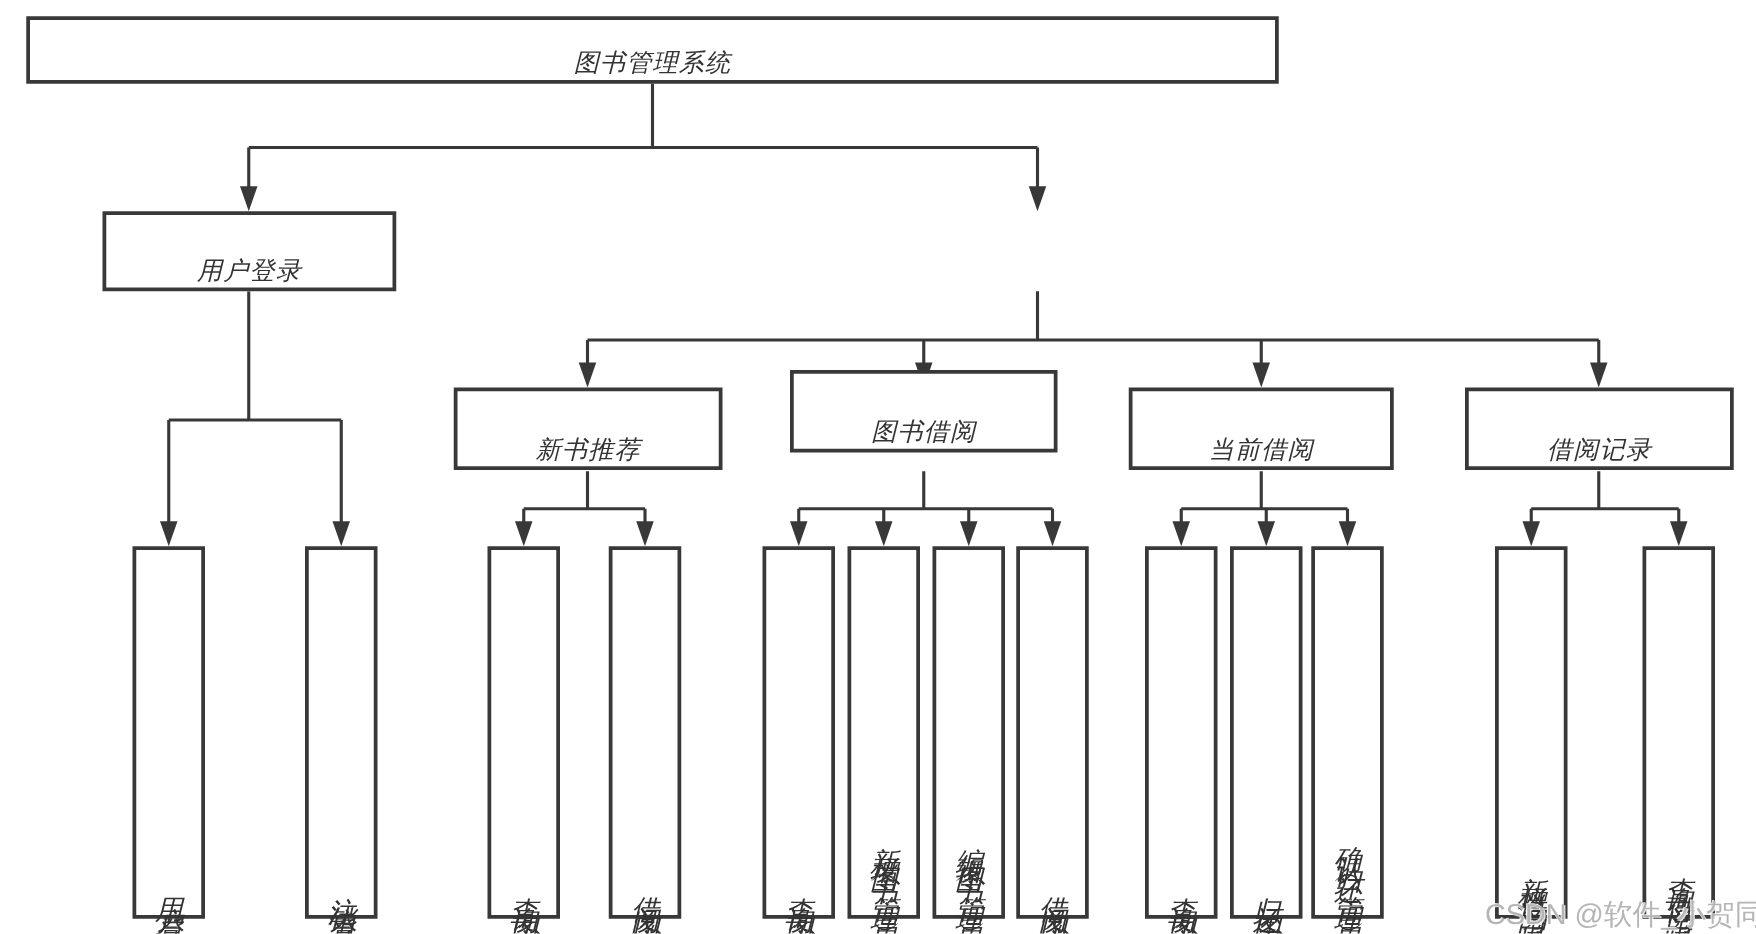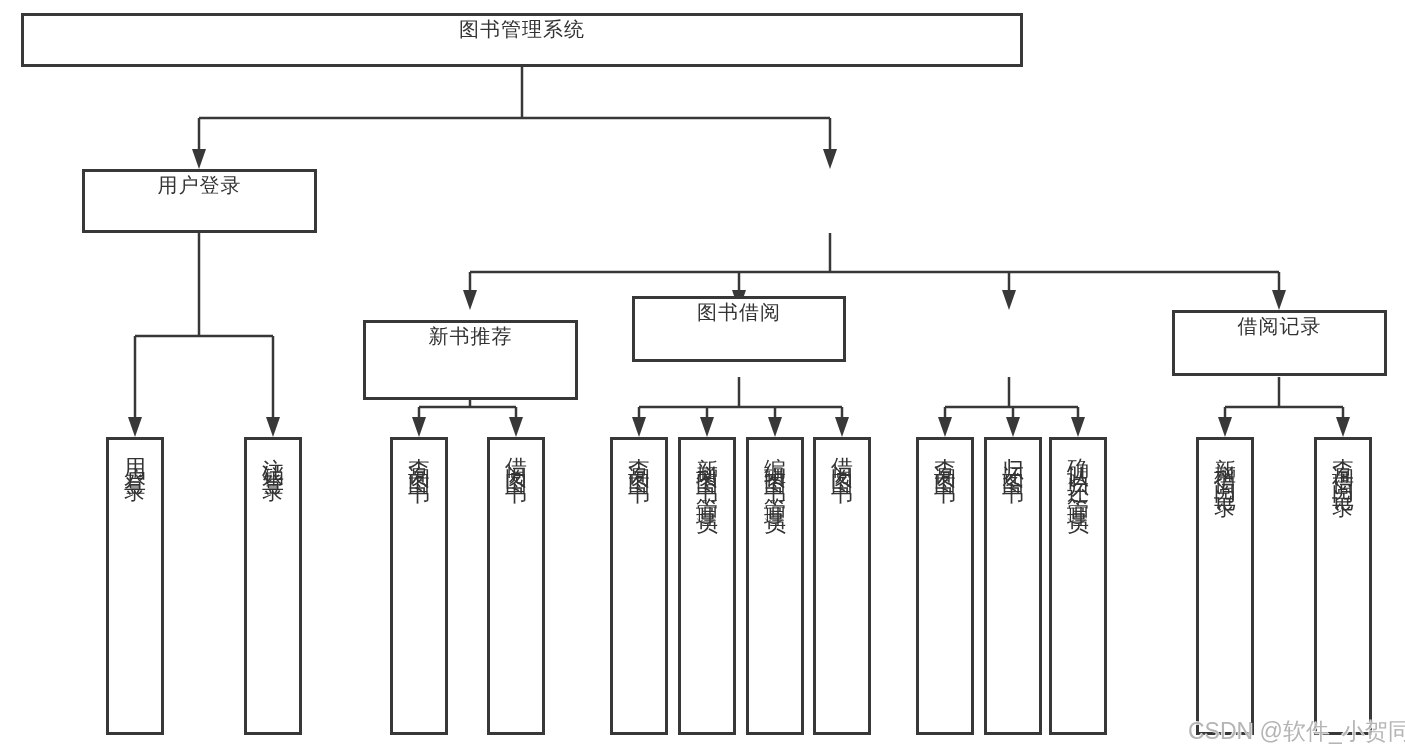--- a/index.html
+++ b/index.html
@@ -17,42 +17,43 @@
     background:var(--bg);
     overflow:hidden;
   }
   .wires{position:absolute;left:0;top:0;z-index:0;}
   .node{
     position:absolute;
     box-sizing:border-box;
     background:var(--box-fill);
     border:3px solid var(--line);
     display:flex;
-    align-items:flex-start;
+    align-items:flex-end;
     justify-content:center;
     z-index:1;
+    font-style:italic;
   }
   .node .lbl{
     color:var(--text);
     font-size:20px;
     letter-spacing:1px;
     white-space:nowrap;
   }
   .vnode{width:58px;top:437px;height:298px;}
   .vnode .lbl{
     writing-mode:vertical-rl;
     font-size:22px;
     letter-spacing:8px;
     line-height:1;
     white-space:nowrap;
   }
   .root-box{left:21px;top:13px;width:1002px;height:54px;}
   .n-userlogin{left:82px;top:169px;width:235px;height:64px;}
   .n-bookmgmt{left:712px;top:169px;width:236px;height:64px;}
-  .n-newrec{left:363px;top:320px;width:215px;height:80px;}
+  .n-newrec{left:363px;top:310px;width:215px;height:66px;}
   .n-borrowing{left:632px;top:296px;width:214px;height:66px;}
   .n-current{left:903px;top:310px;width:212px;height:66px;}
   .n-records{left:1172px;top:310px;width:215px;height:66px;}
   .v1{left:106px;}  .v2{left:244px;}
   .v3{left:390px;}  .v4{left:487px;}
   .v5{left:610px;}  .v6{left:678px;}  .v7{left:746px;}  .v8{left:813px;}
   .v9{left:916px;}  .v10{left:984px;} .v11{left:1049px;}
   .v12{left:1196px;}.v13{left:1314px;}
   .watermark{
     position:absolute;
@@ -142,20 +143,23 @@
   <div class="node n-userlogin">
     <span class="lbl">用户登录</span>
   </div>
 
   <div class="node n-newrec">
     <span class="lbl">新书推荐</span>
   </div>
   <div class="node n-borrowing">
     <span class="lbl">图书借阅</span>
   </div>
+  <div class="node n-current">
+    <span class="lbl">当前借阅</span>
+  </div>
   <div class="node n-records">
     <span class="lbl">借阅记录</span>
   </div>
 
   <div class="node vnode v1">
     <span class="lbl">用户登录</span>
   </div>
   <div class="node vnode v2">
     <span class="lbl">注销登录</span>
   </div>

